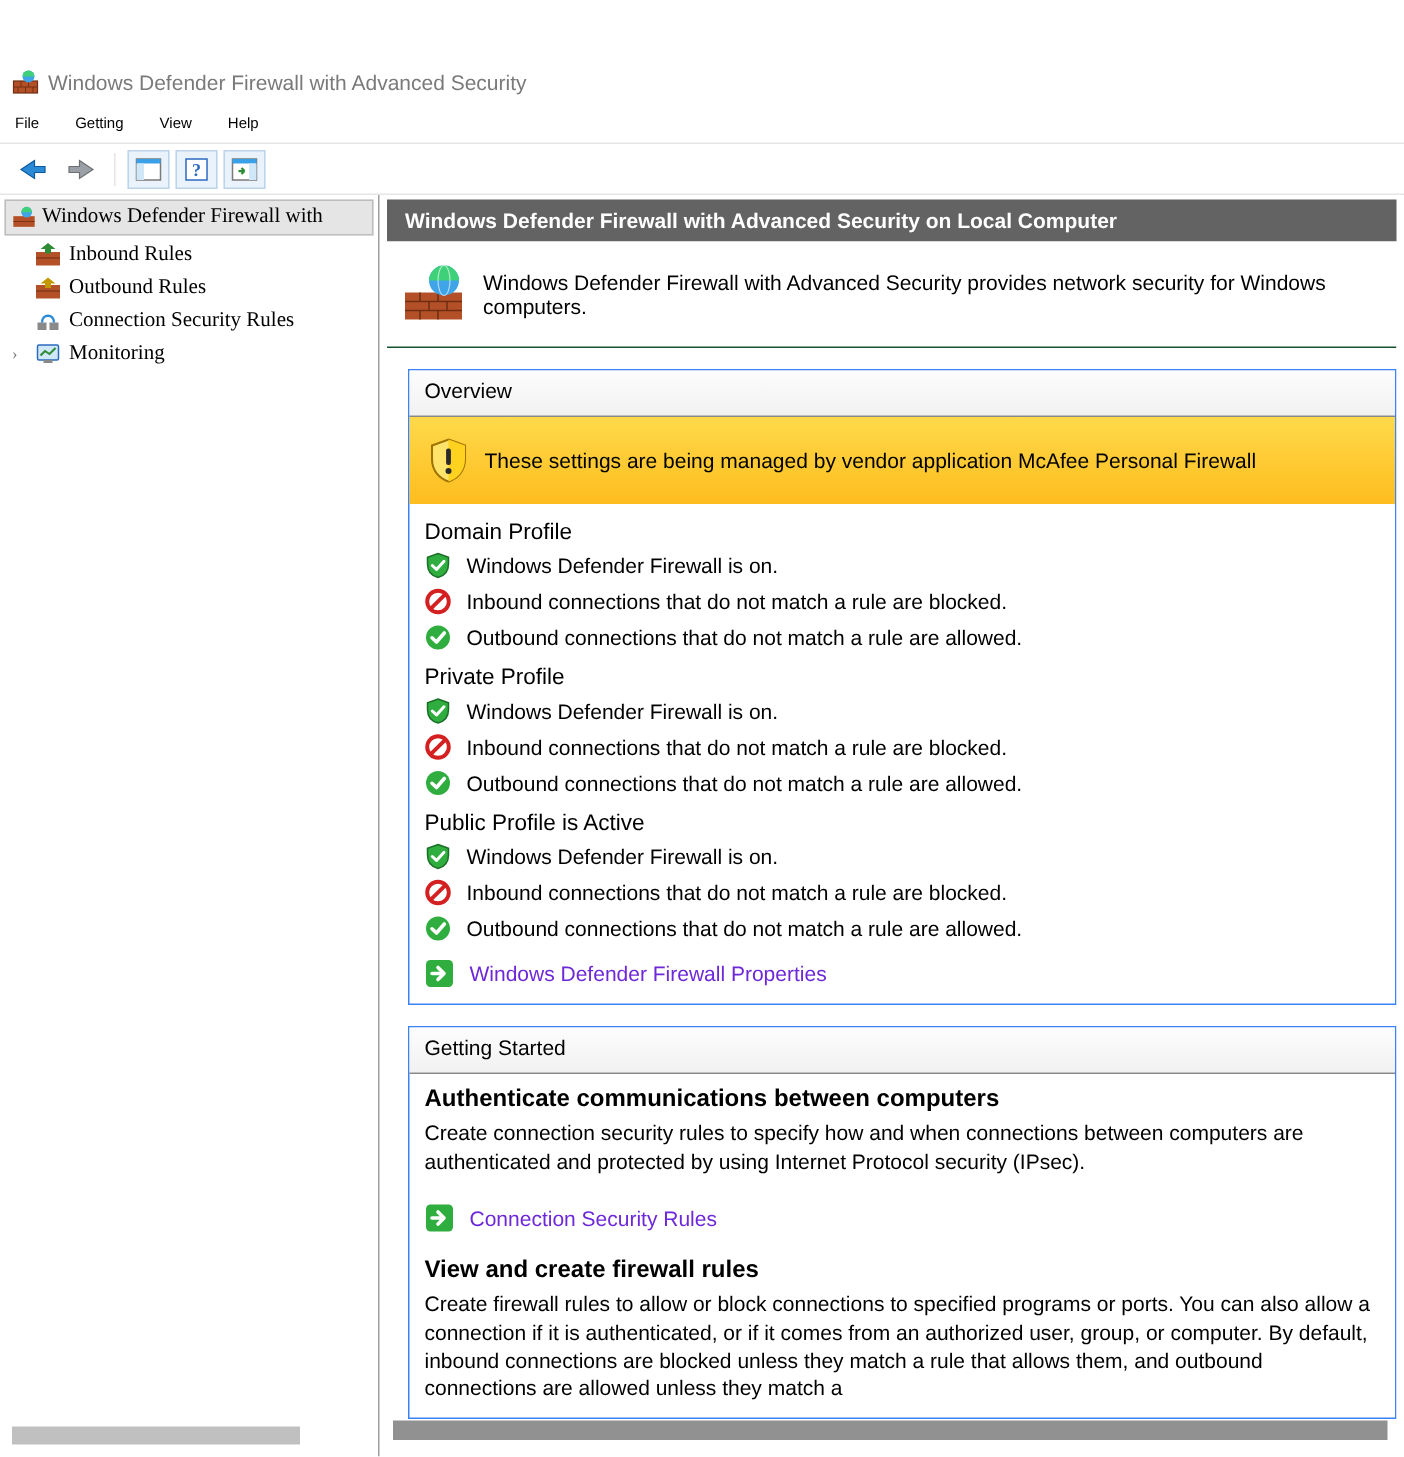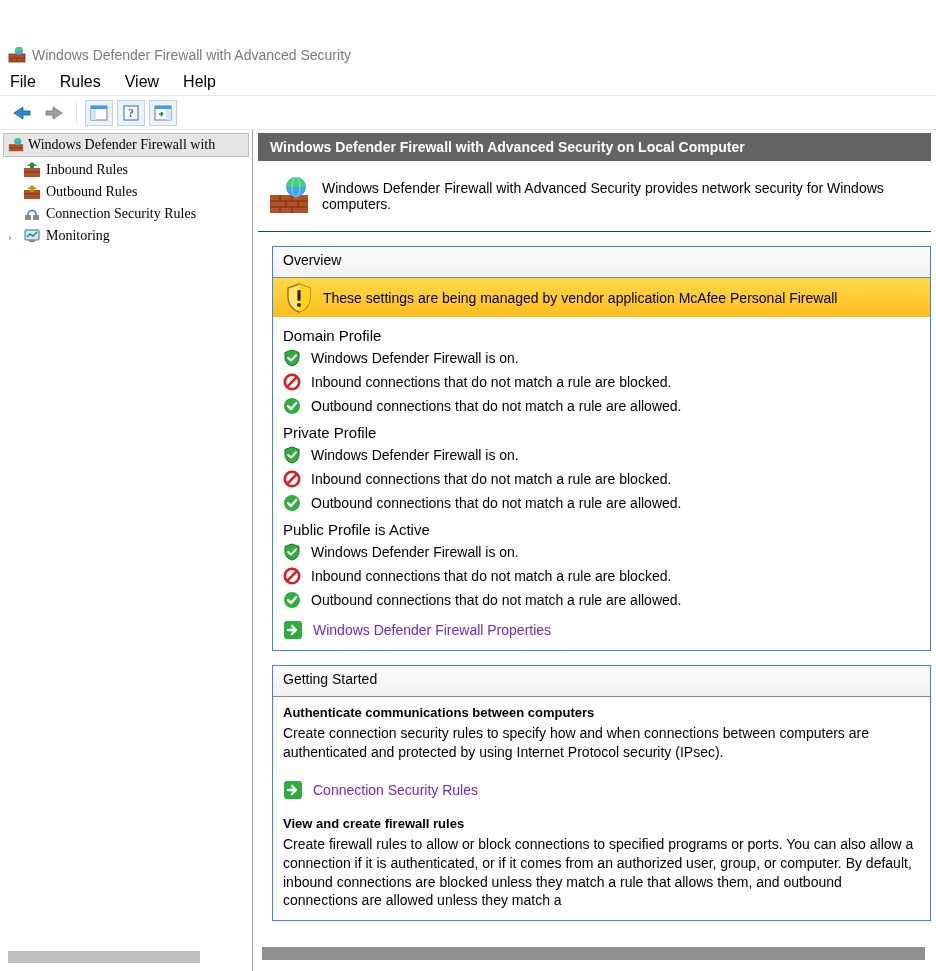--- a/index.html
+++ b/index.html
@@ -25,24 +25,24 @@
     padding: 0 8px;
     color: #7a7a7a;
     font-size: 14px;
     border-bottom: 1px solid #fff;
     margin-top: 40px;
   }
   .titlebar .app-icon { margin-right: 6px; }
   .menubar {
     height: 26px;
     display: flex;
-    align-items: flex-start;
+    align-items: center;
     gap: 0;
     padding: 0 10px;
-    font-size: 16px;
+    font-size: 10px;
     border-bottom: 1px solid #e5e5e5;
   }
   .menubar .menu-item {
     padding: 3px 12px;
   }
   .menubar .menu-item:first-child { padding-left: 0px; }
   .toolbar {
     height: 34px;
     display: flex;
     align-items: center;
@@ -150,21 +150,21 @@
   }
   .warn-band {
     background: linear-gradient(#ffd94a,#fdbd1e);
     border: 0;
     display: flex;
     align-items: center;
     gap: 10px;
     padding: 4px 12px;
     margin: 0 0 4px 0;
     font-size: 14px;
-    height: 39px;
+    height: 58px;
   }
   .profile-title {
     font-weight: 400;
     font-size: 15px;
     padding: 6px 10px 2px 10px;
   }
   .status-line {
     display: flex;
     align-items: center;
     gap: 10px;
@@ -177,21 +177,21 @@
     gap: 10px;
     padding: 8px 10px 2px 10px;
   }
   .link-line a, .link-text {
     color: #6d28d9;
     text-decoration: none;
     font-size: 14px;
   }
   .section-title {
     font-weight: 700;
-    font-size: 13px;
+    font-size: 16px;
     padding: 8px 10px 2px 10px;
   }
   .section-text {
     font-size: 14px;
     padding: 2px 10px;
     line-height: 1.35;
   }
   .bottom-hscroll {
     position:absolute;
     left:4px; right:6px; bottom:6px; height:13px;
@@ -218,21 +218,21 @@
         <line x1="14" y1="12" x2="14" y2="16" stroke="#6e2e12" stroke-width="0.6"></line>
         <circle cx="11" cy="5" r="4" fill="#3fa4e8"></circle>
         <path d="M7 5 A4 4 0 0 1 15 5" fill="#3fd07a"></path>
       </svg>
     </span>
     <span>Windows Defender Firewall with Advanced Security</span>
   </div>
 
   <div class="menubar">
     <span class="menu-item">File</span>
-    <span class="menu-item">Rules</span>
+    <span class="menu-item">Getting</span>
     <span class="menu-item">View</span>
     <span class="menu-item">Help</span>
   </div>
 
   <div class="toolbar">
     <div class="tool-btn">
       <svg width="22" height="16" viewBox="0 0 22 16">
         <path d="M12 2 L3 8 L12 14 L12 10 L19 10 L19 6 L12 6 Z" fill="#2b8ad6" stroke="#0b5a9e" stroke-width="0.8"></path>
       </svg>
     </div>

